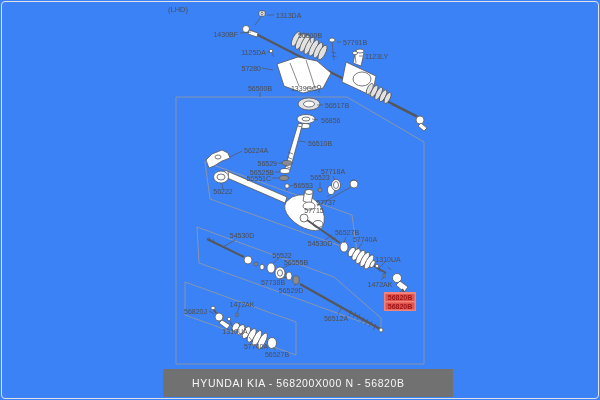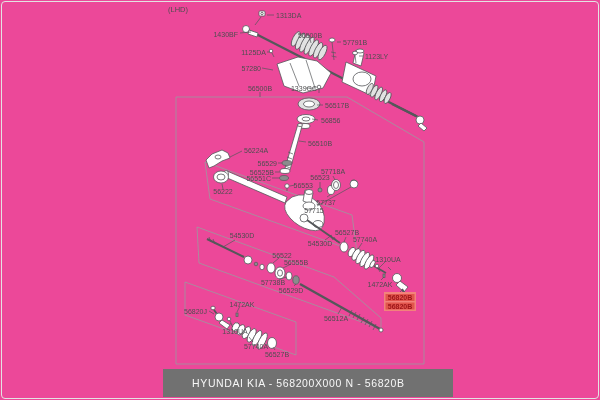--- a/index.html
+++ b/index.html
@@ -1,16 +1,16 @@
 <!DOCTYPE html>
 <html><head>
 <meta charset="utf-8">
 <style>
   html,body{margin:0;padding:0;background:#fff;width:600px;height:400px;overflow:hidden;}
-  .stage{position:relative;width:600px;height:400px;background:#ec4899;
+  .stage{position:relative;width:600px;height:400px;background:#3b82f6;
          font-family:"Liberation Sans", sans-serif;}
   .frame{position:absolute;left:1px;top:1px;right:1px;bottom:1px;border:1px solid #e3e3e3;border-radius:4px;}
   svg{position:absolute;left:0;top:0;}
   .lbl{font-family:"Liberation Sans", sans-serif;font-size:7px;fill:#4e4e50;}
   .lhd{font-size:7.5px;fill:#4e4e50;}
   .ln{stroke:#55575a;stroke-width:.7;fill:none;}
   .rod{stroke:#55575a;fill:none;}
   .part{stroke:#55575a;stroke-width:.8;fill:#ffffff;}
   .partg{stroke:#55575a;stroke-width:.8;fill:#e2e2e2;}
   .dk{stroke:#55575a;stroke-width:.7;fill:#8b8b8d;}

